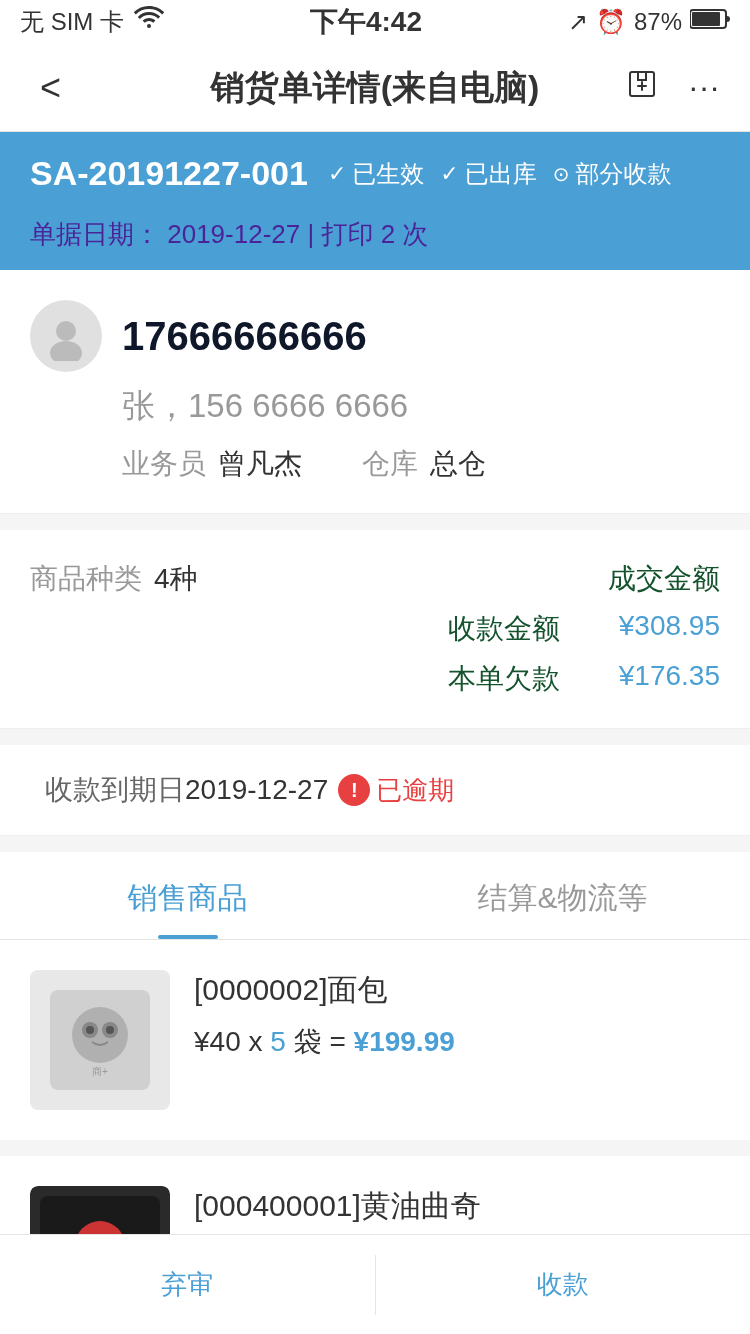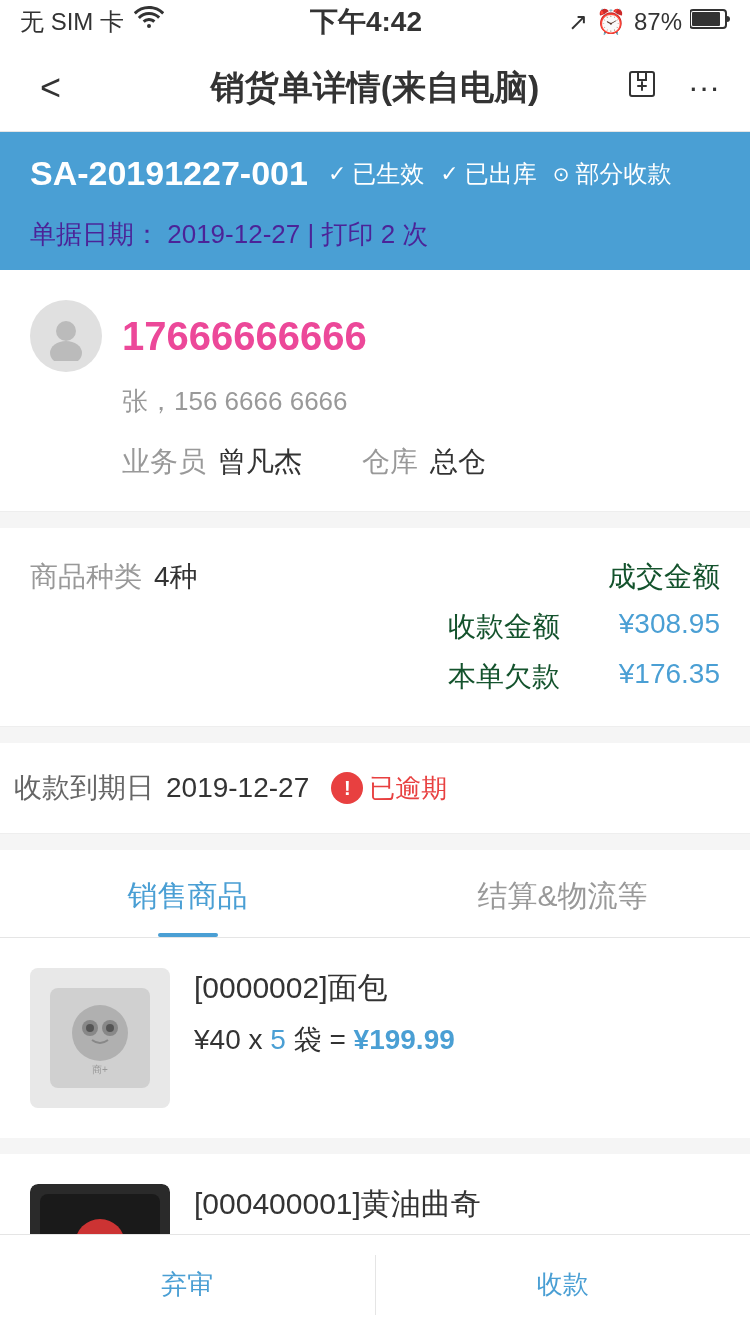--- a/index.html
+++ b/index.html
@@ -121,26 +121,26 @@
       background: #e0e0e0;
       display: flex;
       align-items: center;
       justify-content: center;
       flex-shrink: 0;
     }
     .customer-avatar svg { width: 50px; height: 50px; }
     .customer-name {
       font-size: 40px;
       font-weight: 600;
-      color: #ec4899;
+      color: #0f172a;
     }
     .customer-sub {
-      font-size: 26px;
+      font-size: 33px;
       color: #999;
-      margin-bottom: 24px;
+      margin-bottom: 16px;
       padding-left: 92px;
     }
     .customer-meta {
       display: flex;
       gap: 60px;
       padding-left: 92px;
       font-size: 28px;
     }
     .meta-item { display: flex; gap: 12px; }
     .meta-label { color: #999; }
@@ -181,25 +181,24 @@
       justify-content: flex-end;
       gap: 20px;
       font-size: 28px;
     }
     .amount-label { color: #14532d; font-family: Liberation Mono, monospace; }
     .amount-value { color: #4a9fd4; font-weight: 500; min-width: 140px; text-align: right; }
 
     
     .due-section {
       background: #fff;
-      padding: 26px 14px;
+      padding: 26px 45px;
       margin-top: 16px;
       display: flex;
       align-items: center;
-      gap: 12px;
       font-size: 28px;
       color: #666;
       border-bottom: 1px solid #eee;
     }
     .due-label { color: #666; }
     .due-date { color: #333; margin-right: 10px; }
     .overdue-badge {
       display: flex;
       align-items: center;
       gap: 6px;

